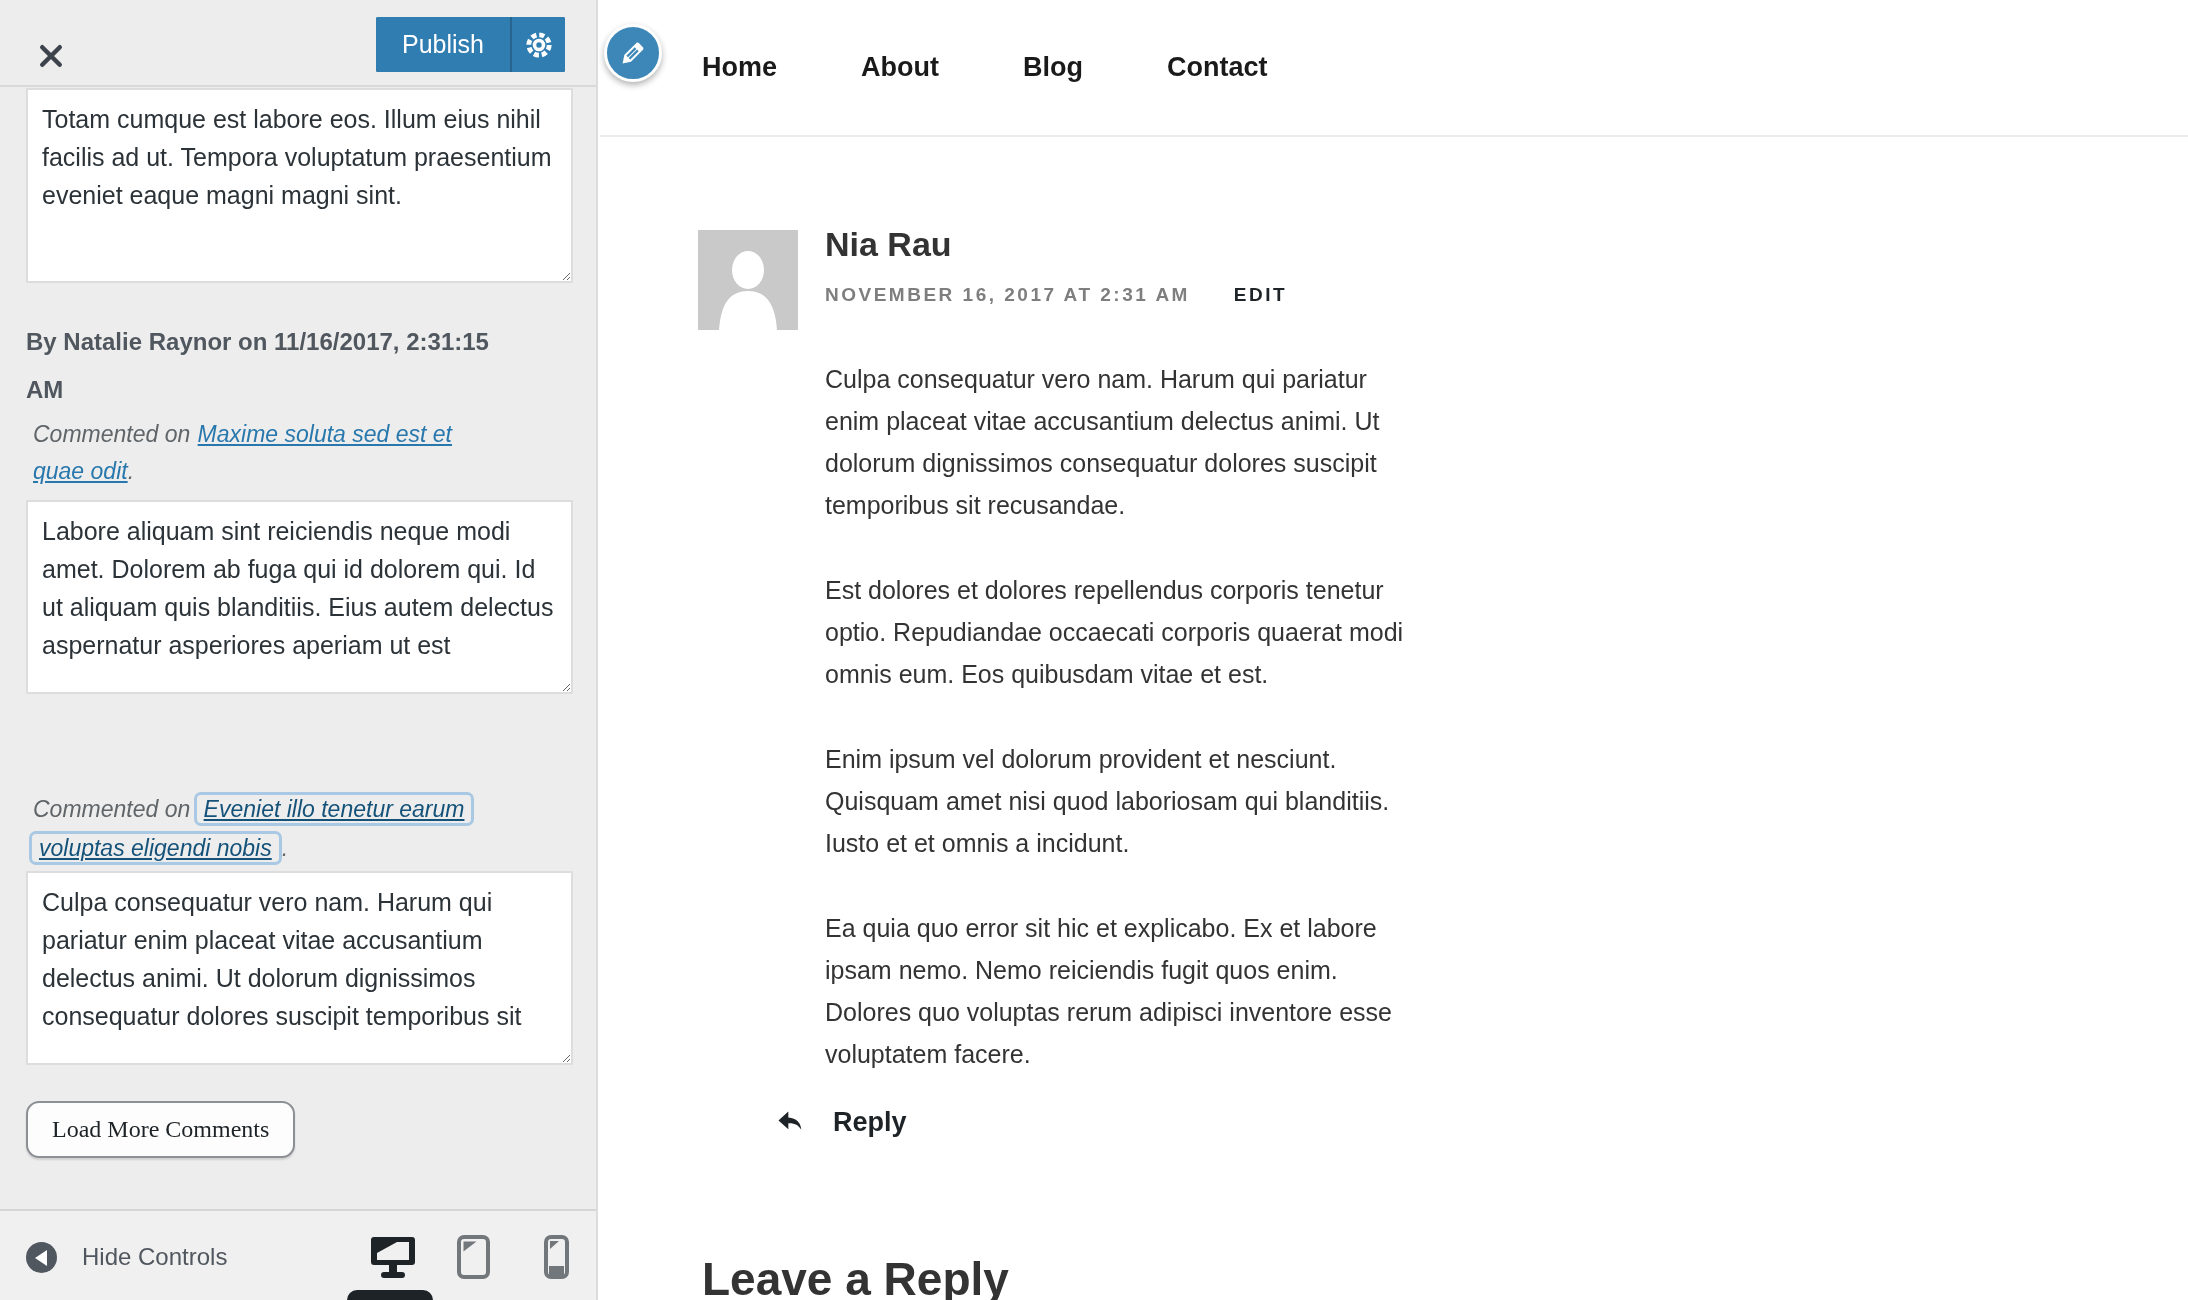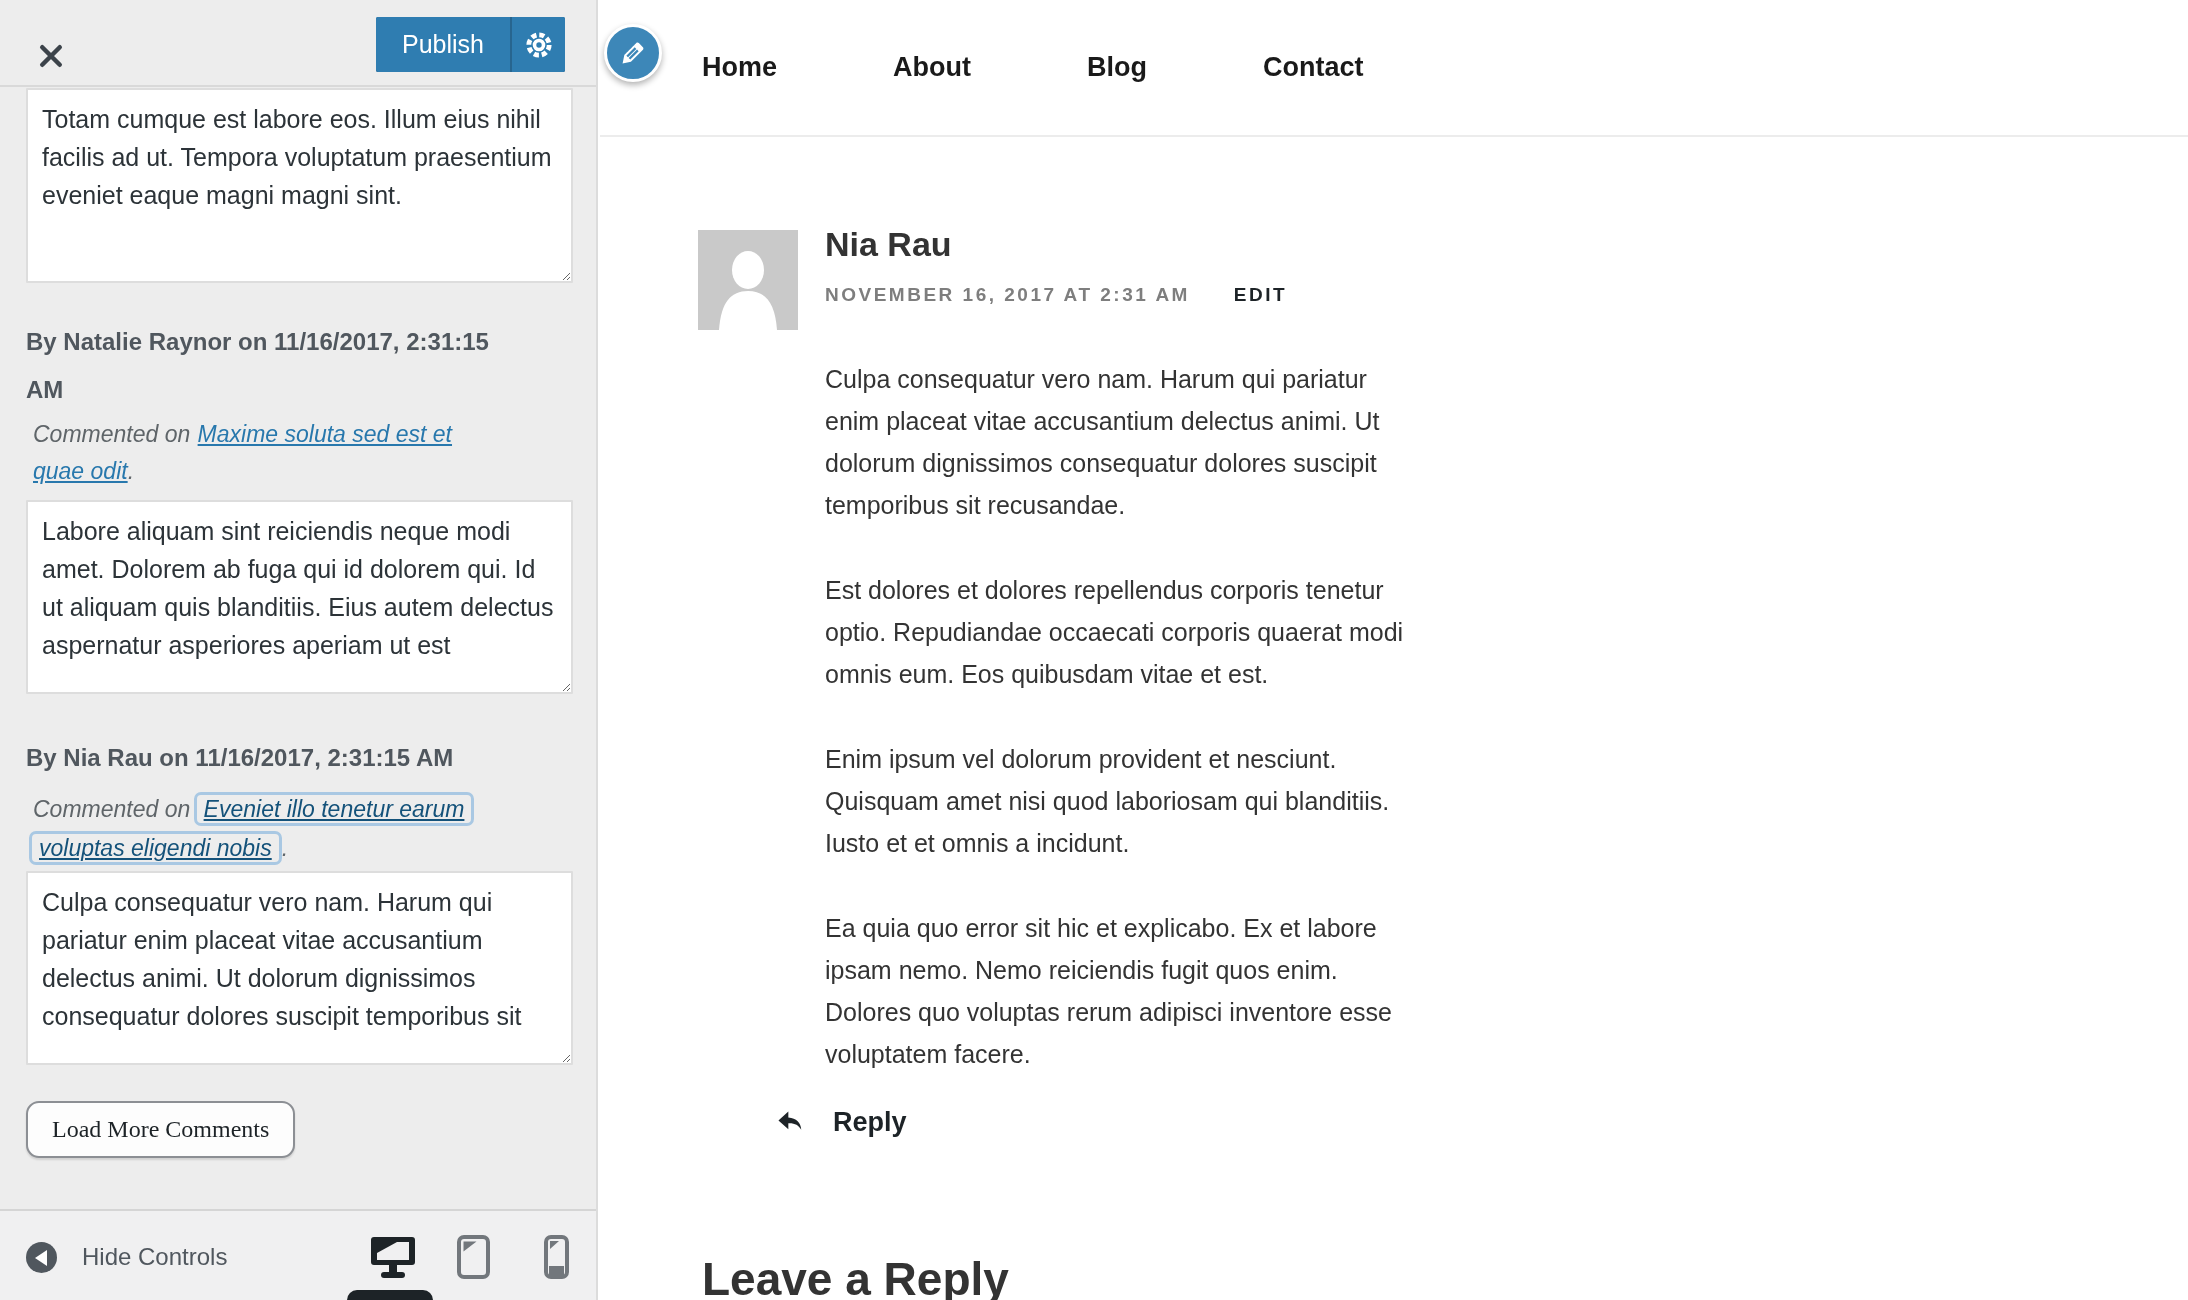--- a/index.html
+++ b/index.html
@@ -38,21 +38,21 @@
   .hide-controls-label { position:absolute; left:82px; top:32px; font-size:24px; color:#50575e; cursor:pointer; }
   .device-btn { position:absolute; top:24px; background:none; border:none; cursor:pointer; padding:0; }
   .device-desktop { left:370px; color:#1d2327; }
   .device-tablet { left:457px; color:#72777c; }
   .device-mobile { left:544px; color:#72777c; }
   .tooltip-nub { position:absolute; left:347px; top:79px; width:86px; height:26px; background:#1d2327; border-radius:10px; }
 
   
   .preview { position:absolute; left:600px; top:0; width:1588px; height:1300px; background:#fff; }
   .edit-shortcut { position:absolute; left:4px; top:24px; width:58px; height:58px; border-radius:50%; background:#3d87b8; border:3px solid #fff; box-shadow:0 3px 6px rgba(0,0,0,.3); cursor:pointer; display:flex; align-items:center; justify-content:center; z-index:3; }
-  .site-nav { position:absolute; left:0; top:0; width:100%; height:137px; border-bottom:2px solid #ececec; display:flex; align-items:center; padding-left:102px; gap:116px; }
+  .site-nav { position:absolute; left:0; top:0; width:100%; height:137px; border-bottom:2px solid #ececec; display:flex; align-items:center; padding-left:102px; gap:84px; }
   .nav-item { font-size:27px; font-weight:700; color:#1a1a1a; cursor:pointer; }
 
   .avatar { position:absolute; left:98px; top:230px; width:100px; height:100px; }
   .author-name { position:absolute; left:225px; top:226px; font-size:34px; line-height:36px; font-weight:800; color:#333; }
   .comment-meta { position:absolute; left:225px; top:284px; font-size:19px; font-weight:700; letter-spacing:2.5px; }
   .meta-date { color:#7e7e7e; cursor:pointer; }
   .meta-edit { color:#1d2327; margin-left:36px; cursor:pointer; }
 
   .comment-body { position:absolute; left:225px; top:358px; width:582px; font-size:25px; line-height:42px; color:#333; }
   .comment-body p { margin:0 0 43px 0; }
@@ -91,21 +91,20 @@
         </button>
       </div>
     </div>
 
     <textarea class="cz-textarea" id="ta1" style="">Totam cumque est labore eos. Illum eius nihil facilis ad ut. Tempora voluptatum praesentium eveniet eaque magni magni sint.</textarea>
 
     <div class="byline" id="byline1">By Natalie Raynor on 11/16/2017, 2:31:15 AM</div>
     <div class="commented" id="commented1"><span class="prefix">Commented on</span><a class="post-link">Maxime soluta sed est et quae odit</a><span>.</span></div>
     <textarea class="cz-textarea" id="ta2" style="">Labore aliquam sint reiciendis neque modi amet. Dolorem ab fuga qui id dolorem qui. Id ut aliquam quis blanditiis. Eius autem delectus aspernatur asperiores aperiam ut est</textarea>
 
-    <div class="byline" id="byline2">By Nia Rau on 11/16/2017, 2:31:15 AM</div>
     <div class="commented" id="commented2"><span class="prefix">Commented on</span><a class="post-link focused">Eveniet illo tenetur earum voluptas eligendi nobis</a><span>.</span></div>
     <textarea class="cz-textarea" id="ta3" style="">Culpa consequatur vero nam. Harum qui pariatur enim placeat vitae accusantium delectus animi. Ut dolorum dignissimos consequatur dolores suscipit temporibus sit</textarea>
 
     <button class="load-more">Load More Comments</button>
 
     <div class="cz-footer">
       <button class="collapse-btn"></button>
       <span class="hide-controls-label">Hide Controls</span>
 
       <button class="device-btn device-desktop">

